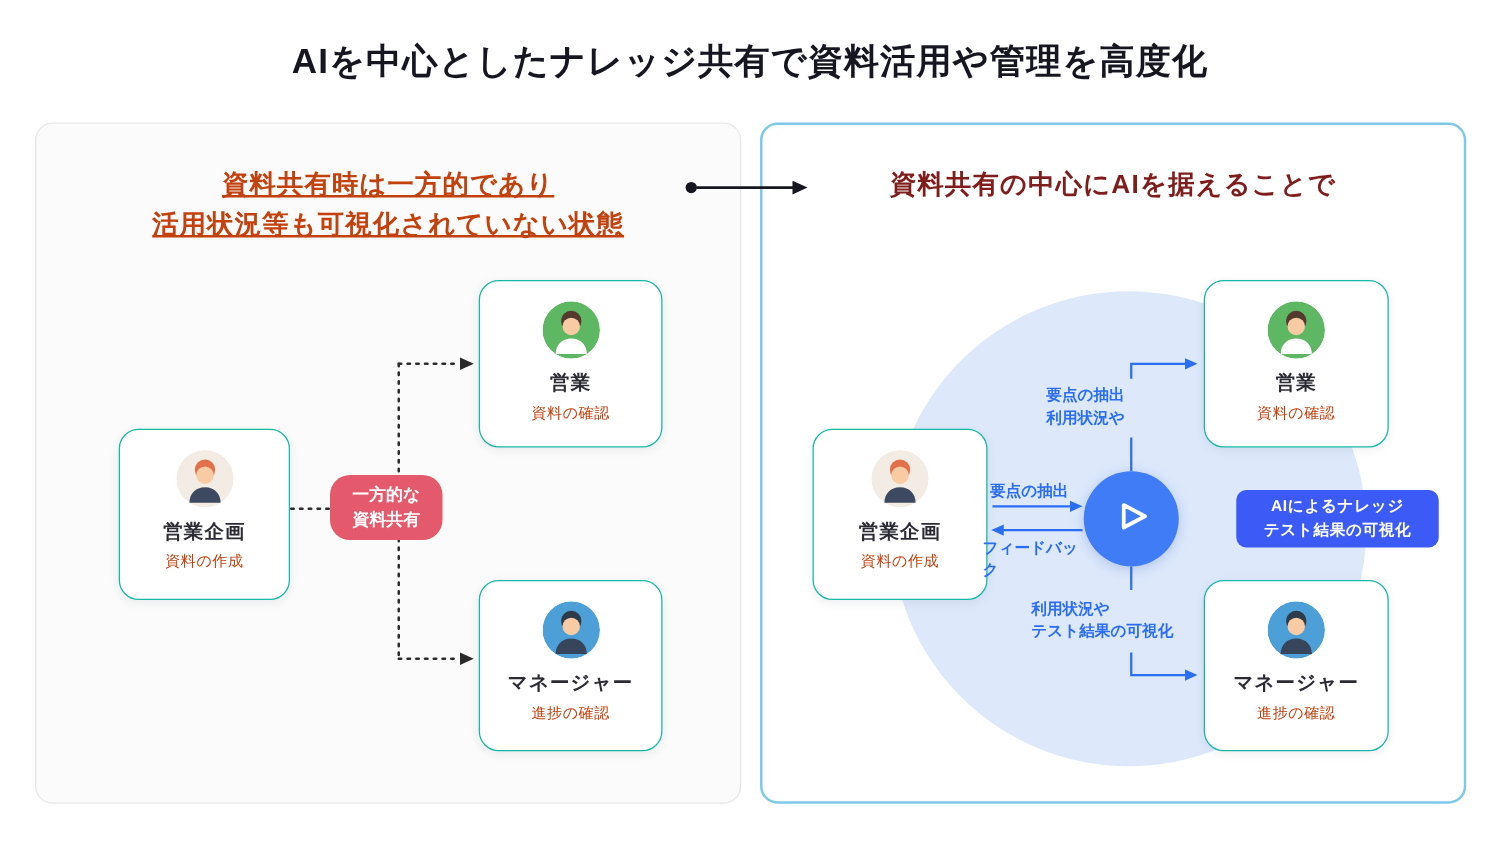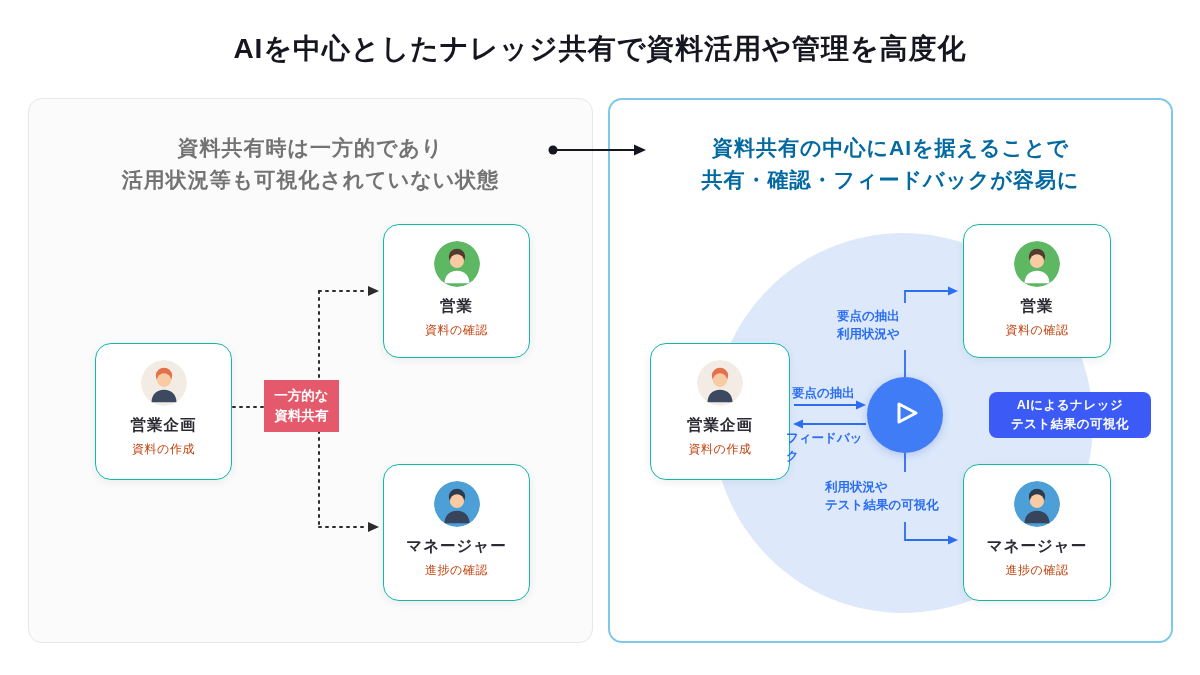--- a/index.html
+++ b/index.html
@@ -11,35 +11,35 @@
 
   .panel{position:absolute;top:98px;height:545px;border-radius:14px;box-sizing:border-box;}
   .panel.before{left:28px;width:565px;background:#fbfbfb;border:1px solid #e7e7e9;}
   .panel.after{left:608px;width:565px;background:#ffffff;border:2px solid #7ec9ea;}
 
   .halo{position:absolute;left:713px;top:233px;width:380px;height:380px;border-radius:50%;
     background:#dde9fb;}
 
   .panel-title{position:absolute;width:565px;text-align:center;font-weight:bold;
     font-size:21px;line-height:1.5;letter-spacing:1px;}
-  .panel-title.before-title{left:28px;top:132px;color:#737373;}
-  .panel-title.after-title{left:608px;top:132px;color:#0369a1;}
+  .panel-title.before-title{left:28px;top:132px;color:#c2410c;text-decoration:underline;}
+  .panel-title.after-title{left:608px;top:132px;color:#7f1d1d;}
 
   svg.connectors{position:absolute;left:0;top:0;pointer-events:none;}
 
   .person-card{position:absolute;background:#ffffff;border-radius:16px;
     box-shadow:0 2px 8px rgba(30,40,60,0.08);border:1px solid #14b8a6;box-sizing:border-box;
     display:flex;flex-direction:column;align-items:center;padding-top:16px;}
   .avatar{width:46px;height:46px;border-radius:50%;overflow:hidden;flex:0 0 auto;}
   .person-label{margin-top:9px;font-size:15.5px;font-weight:bold;color:#2b2b33;letter-spacing:1px;}
   .person-sublabel{margin-top:5px;font-size:12px;color:#c2410c;letter-spacing:0.5px;}
 
   .badge{position:absolute;display:flex;flex-direction:column;align-items:center;
     justify-content:center;color:#ffffff;font-weight:bold;text-align:center;box-sizing:border-box;}
-  .badge.red{left:264px;top:380px;width:75px;height:52px;background:#e4596b;border-radius:0;
+  .badge.red{left:264px;top:380px;width:90px;height:52px;background:#e4596b;border-radius:16px;
     font-size:13.5px;line-height:1.45;}
   .badge.blue{left:973px;top:392px;width:162px;height:46px;background:#3c5bf6;border-radius:8px;
     font-size:12.5px;line-height:1.5;letter-spacing:0.5px;margin-left:16px;}
 
   .ai-circle{position:absolute;left:867px;top:377px;width:76px;height:76px;border-radius:50%;
     background:#3f7cf6;display:flex;align-items:center;justify-content:center;
     box-shadow:0 2px 10px rgba(40,80,200,0.25);}
 
   .flow-label{position:absolute;color:#2b6ef2;font-weight:bold;font-size:12.5px;
     line-height:1.45;text-align:left;}
@@ -89,21 +89,20 @@
     <polygon points="958,291 948,286.5 948,295.5" fill="#2b6ef2"></polygon>
     <polygon points="958,540 948,535.5 948,544.5" fill="#2b6ef2"></polygon>
   </svg>
 
   <div class="panel-title before-title">
     <div>資料共有時は一方的であり</div>
     <div>活用状況等も可視化されていない状態</div>
   </div>
   <div class="panel-title after-title">
     <div>資料共有の中心にAIを据えることで</div>
-    <div>共有・確認・フィードバックが容易に</div>
   </div>
 
   <div class="person-card" style="left:95px;top:343px;width:137px;height:137px;">
     <span class="avatar">
       <svg viewBox="0 0 48 48" width="46" height="46">
         <circle cx="24" cy="24" r="24" fill="#f3ece4"></circle>
         <circle cx="24" cy="16.5" r="8.5" fill="#e2714b"></circle>
         <circle cx="24" cy="21" r="7.3" fill="#f8cba4"></circle>
         <path d="M24,31 c-8,0 -13,5.5 -13,13 l26,0 c0,-7.5 -5,-13 -13,-13 Z" fill="#3c4960"></path>
       </svg>

